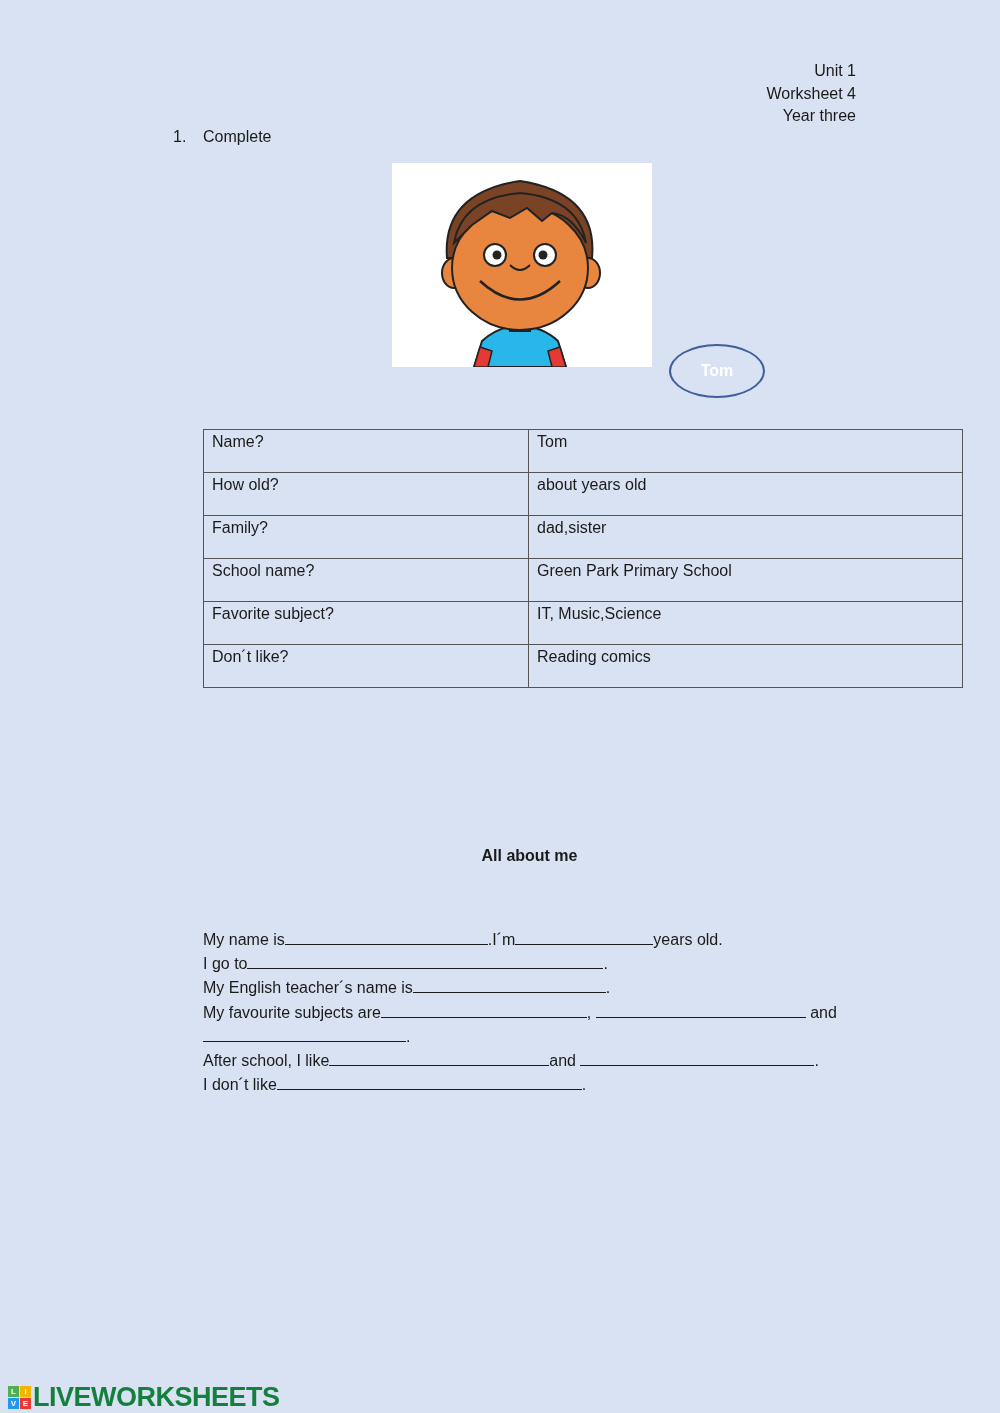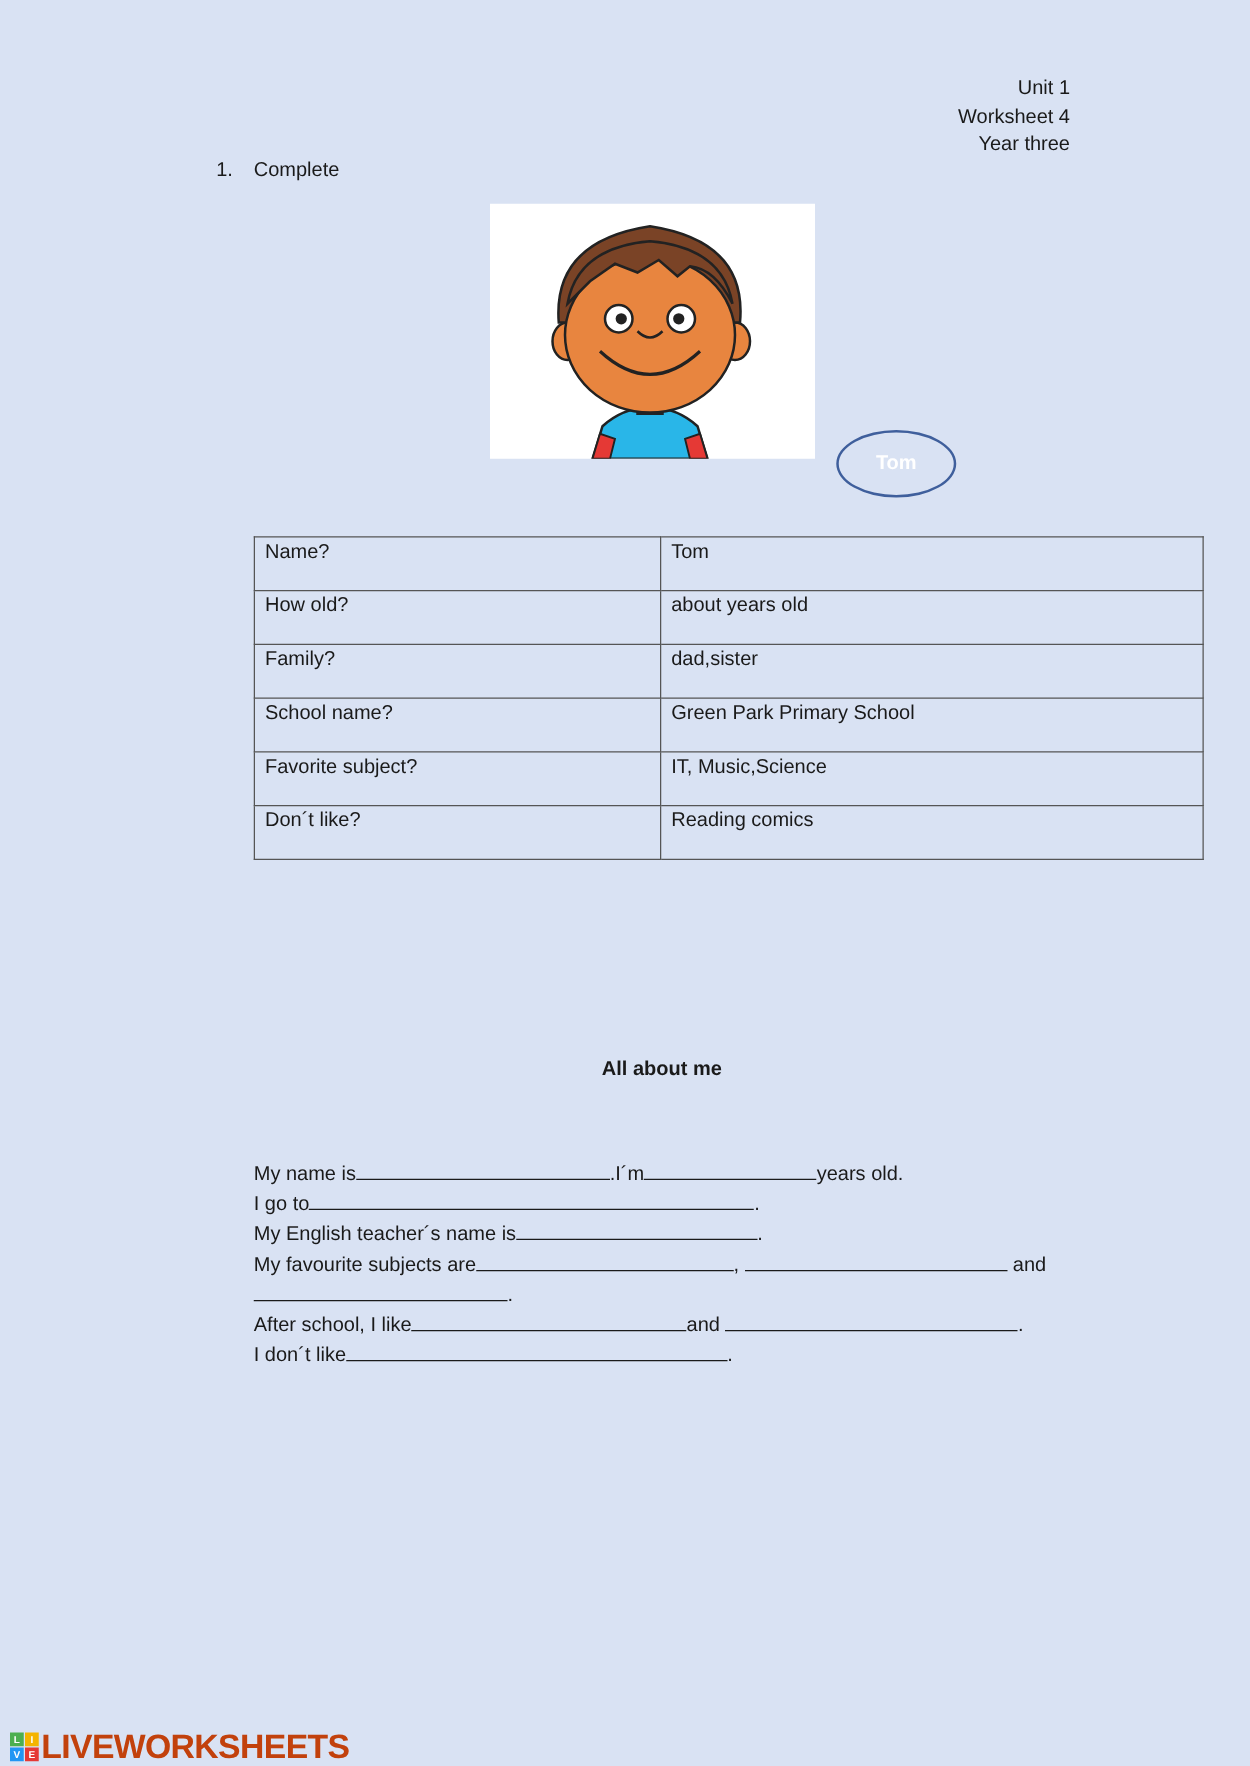--- a/index.html
+++ b/index.html
@@ -42,21 +42,21 @@
     position:absolute; left:203px; top:928px; width:652px;
     font-size:16px; line-height:24.2px;
   }
   .cloze .line { white-space:nowrap; }
   .blank { display:inline-block; border-bottom:1px solid #1a1a1a; height:14px; vertical-align:baseline; }
   .logo {
     position:absolute; left:8px; top:1382px; display:flex; align-items:center;
   }
   .logo-mark { display:grid; grid-template-columns:11px 11px; gap:1px; margin-right:2px; }
   .logo-mark span { width:11px; height:11px; font-size:8px; color:#fff; font-weight:bold; display:flex; align-items:center; justify-content:center; }
-  .logo-text { font-weight:bold; font-size:27px; color:#c2410c; letter-spacing:-0.5px; }
+  .logo-text { font-weight:bold; font-size:27px; color:#15803d; letter-spacing:-0.5px; }
 </style>
 </head>
 <body>
 
 <div class="header-right">
   <div>Unit 1</div>
   <div>Worksheet 4</div>
   <div>Year three</div>
 </div>
 

